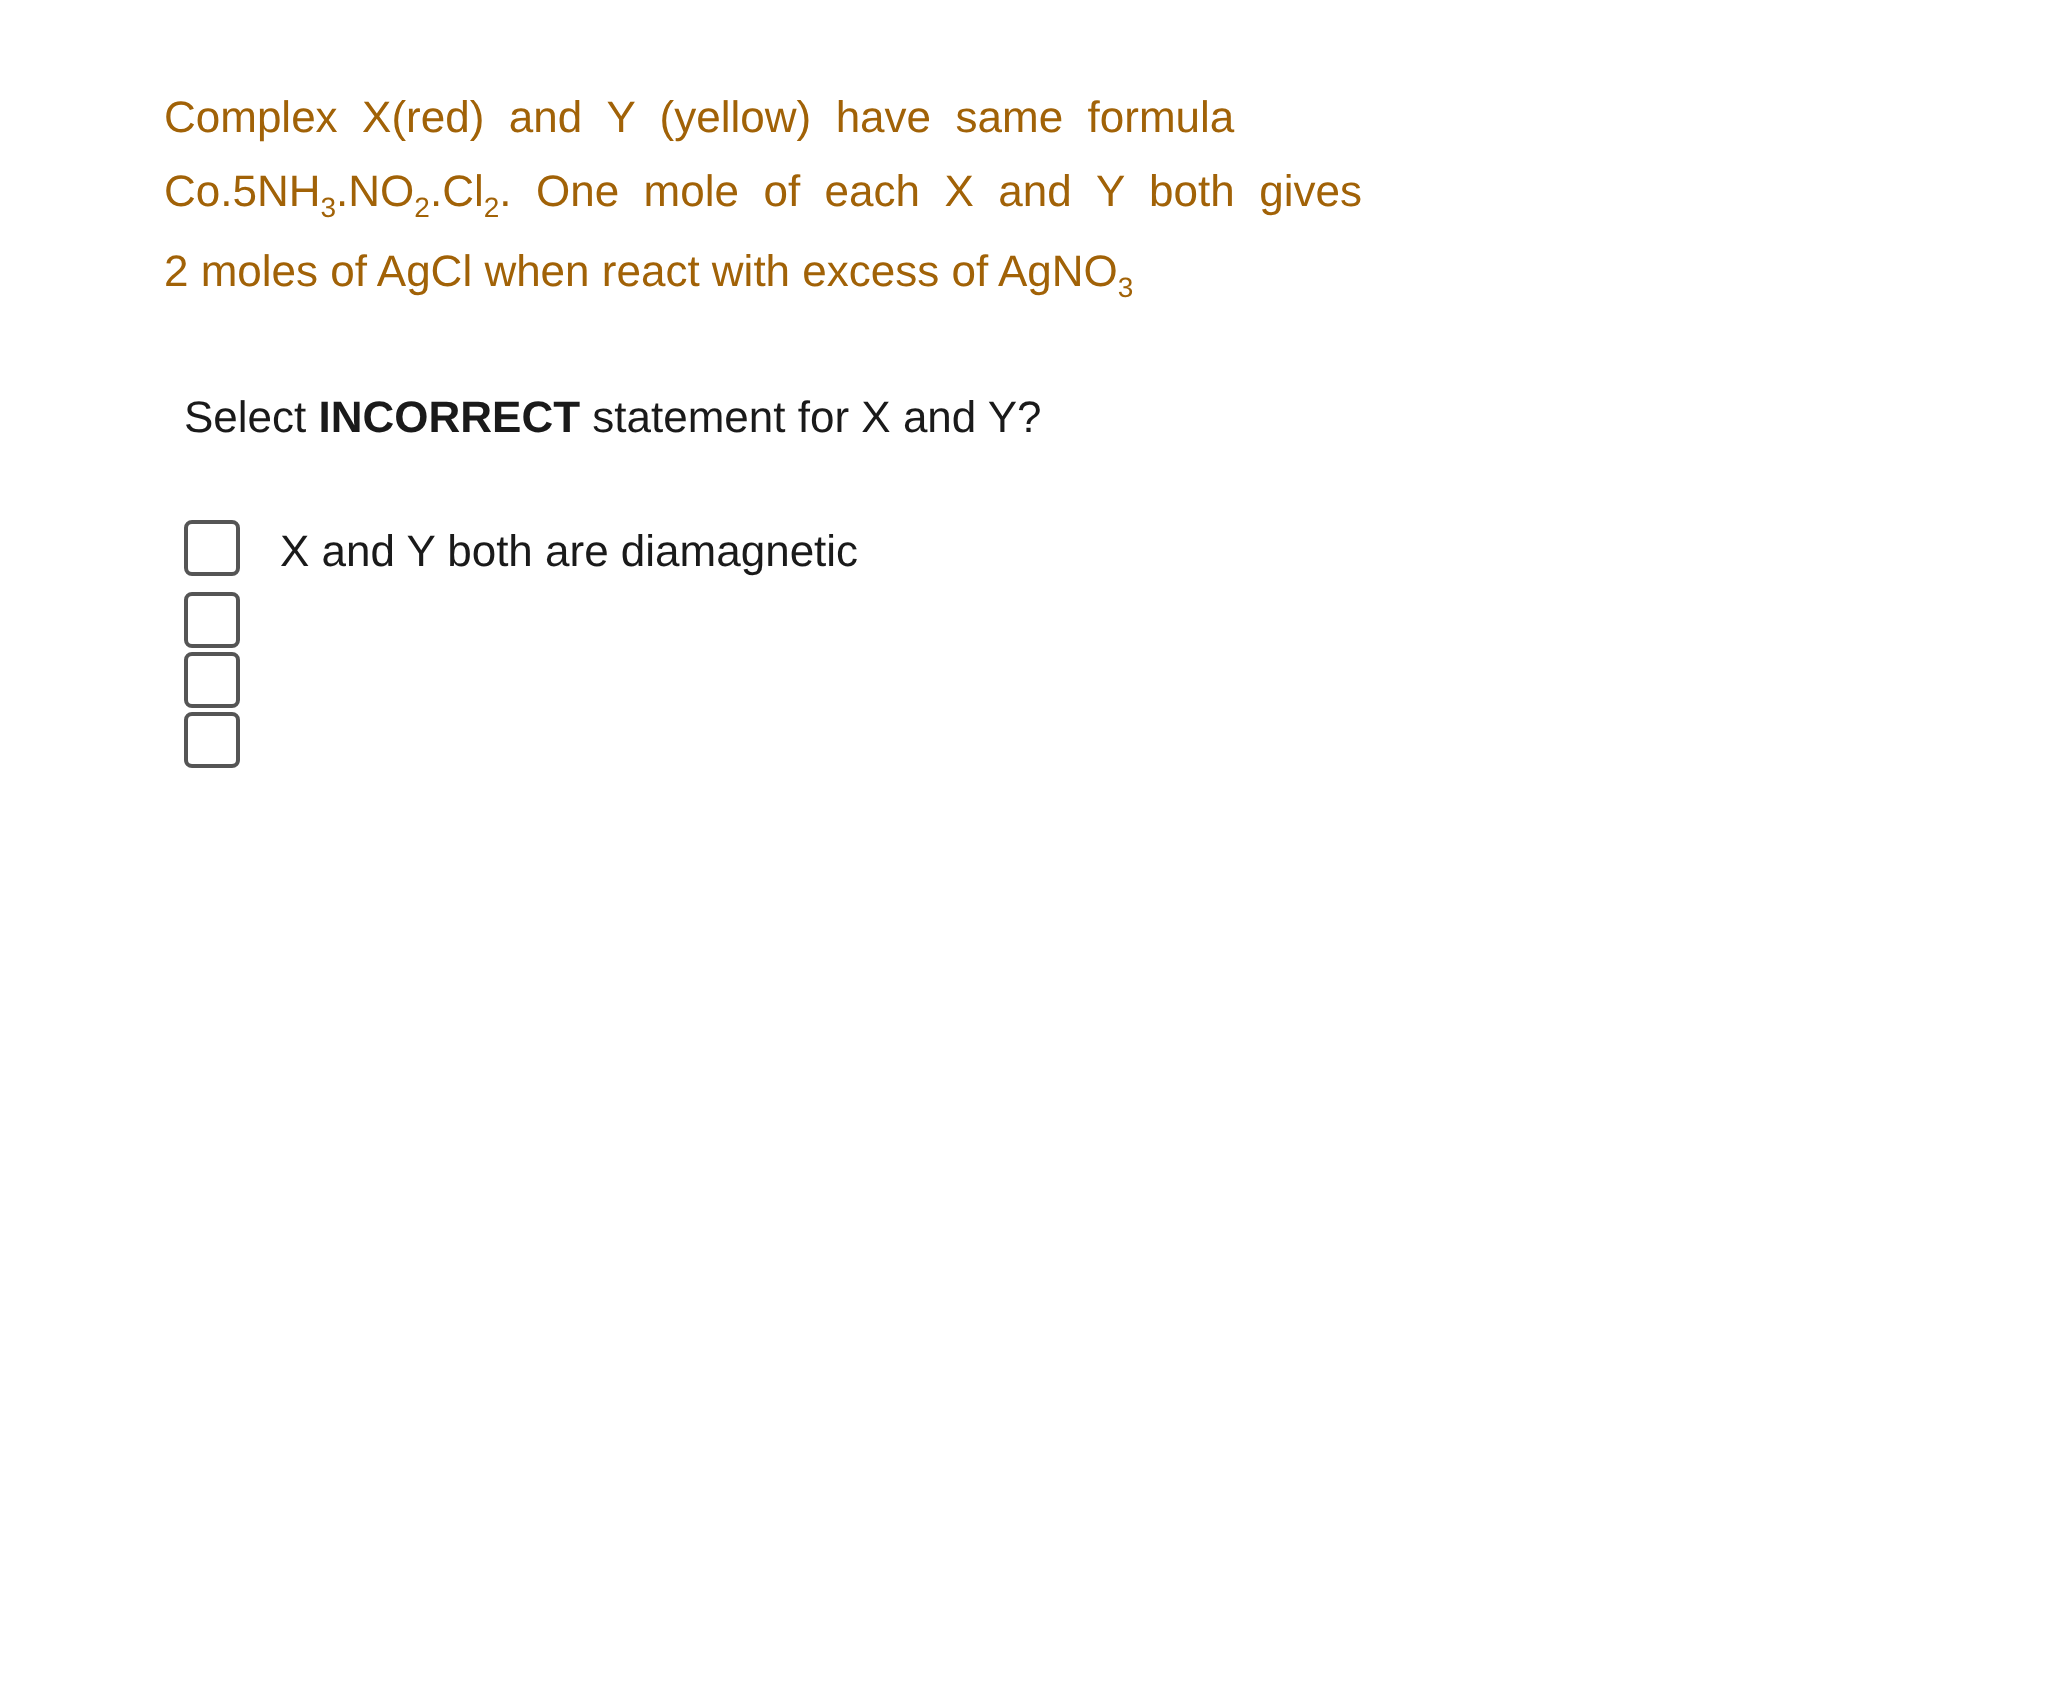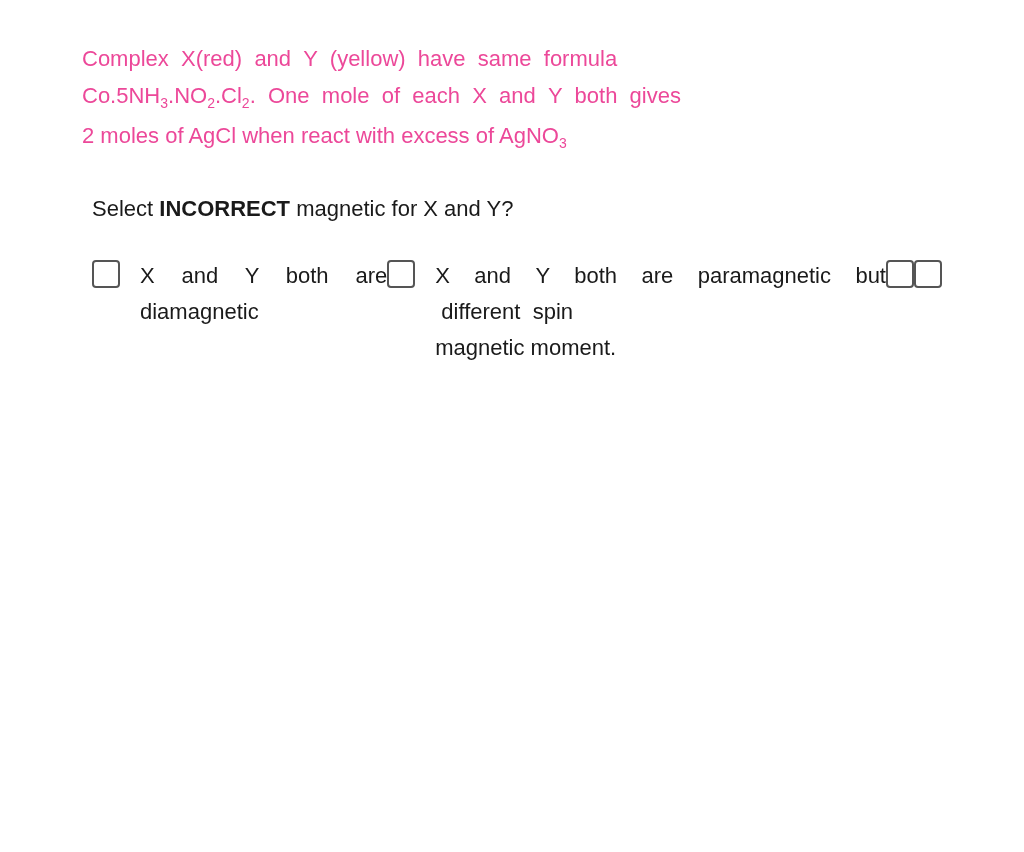--- a/index.html
+++ b/index.html
@@ -20,21 +20,21 @@
     }
 
     .container {
       width: 100%;
       max-width: 860px;
     }
 
     .problem-text {
       font-size: 22px;
       line-height: 1.7;
-      color: #ec4899;
+      color: #a16207;
       margin-bottom: 40px;
       text-align: justify;
     }
 
     .problem-text sub {
       font-size: 14px;
     }
 
     .question-text {
       font-size: 22px;
@@ -44,21 +44,21 @@
     }
 
     .question-text strong {
       font-weight: 900;
       text-align: right;
     }
 
     .options-list {
       list-style: none;
       display: flex;
-      flex-direction: row;
+      flex-direction: column;
       padding-left: 10px;
     }
 
     .option-item {
       display: flex;
       align-items: flex-start;
       gap: 20px;
     }
 
     .checkbox {
@@ -84,33 +84,32 @@
 
 <div class="container">
 
   <div class="problem-text">
     Complex &nbsp;X(red) &nbsp;and &nbsp;Y &nbsp;(yellow) &nbsp;have &nbsp;same &nbsp;formula<br>
     Co.5NH<sub>3</sub>.NO<sub>2</sub>.Cl<sub>2</sub>. &nbsp;One &nbsp;mole &nbsp;of &nbsp;each &nbsp;X &nbsp;and &nbsp;Y &nbsp;both &nbsp;gives<br>
     2 moles of AgCl when react with excess of AgNO<sub>3</sub>
   </div>
 
   <div class="question-text">
-    <span>Select </span><strong>INCORRECT</strong><span> magnetic for X and Y?</span>
+    <span>Select </span><strong>INCORRECT</strong><span> statement for X and Y?</span>
   </div>
 
   <ul class="options-list">
 
     <li class="option-item">
       <div class="checkbox"></div>
       <span class="option-label">X and Y both are diamagnetic</span>
     </li>
 
     <li class="option-item">
       <div class="checkbox"></div>
-      <span class="option-label">X &nbsp;and &nbsp;Y &nbsp;both &nbsp;are &nbsp;paramagnetic &nbsp;but &nbsp;different &nbsp;spin<br>magnetic moment.</span>
     </li>
 
     <li class="option-item">
       <div class="checkbox"></div>
     </li>
 
     <li class="option-item">
       <div class="checkbox"></div>
     </li>
 

